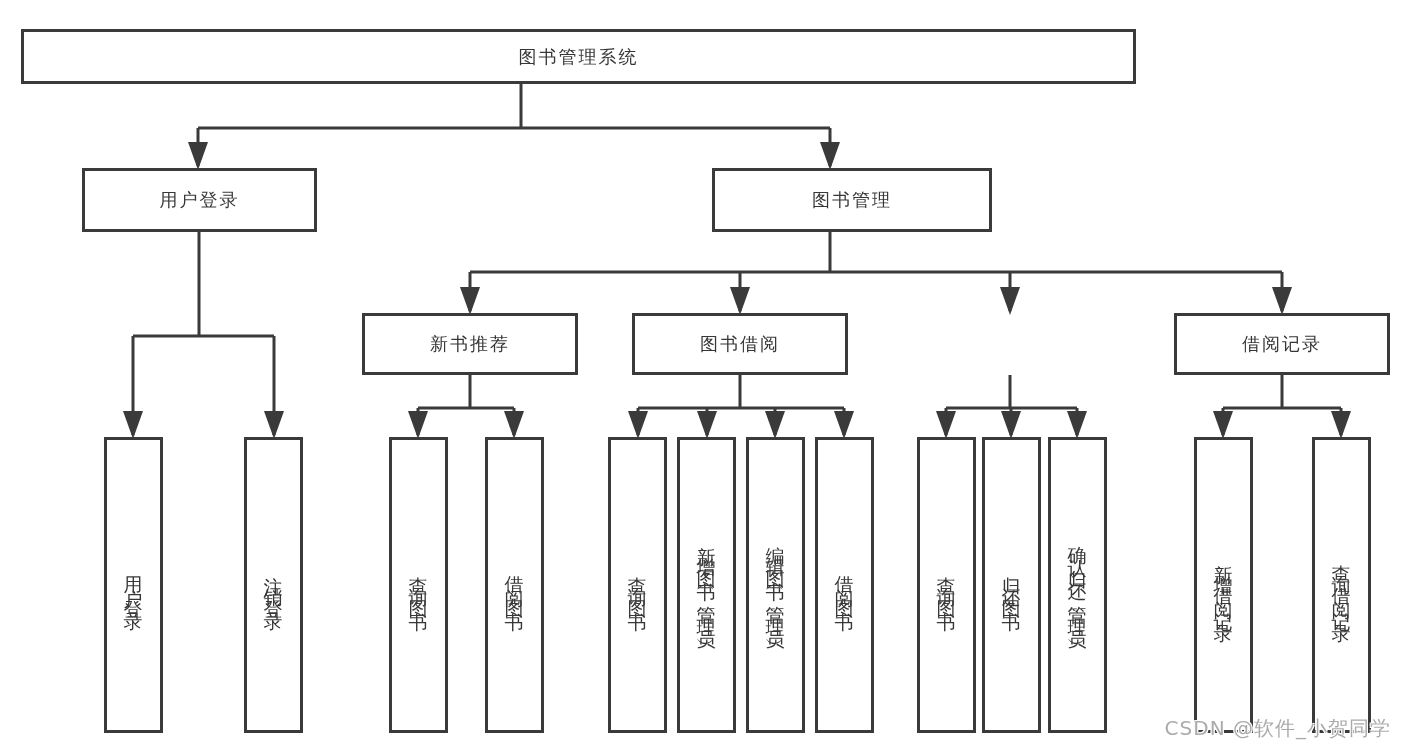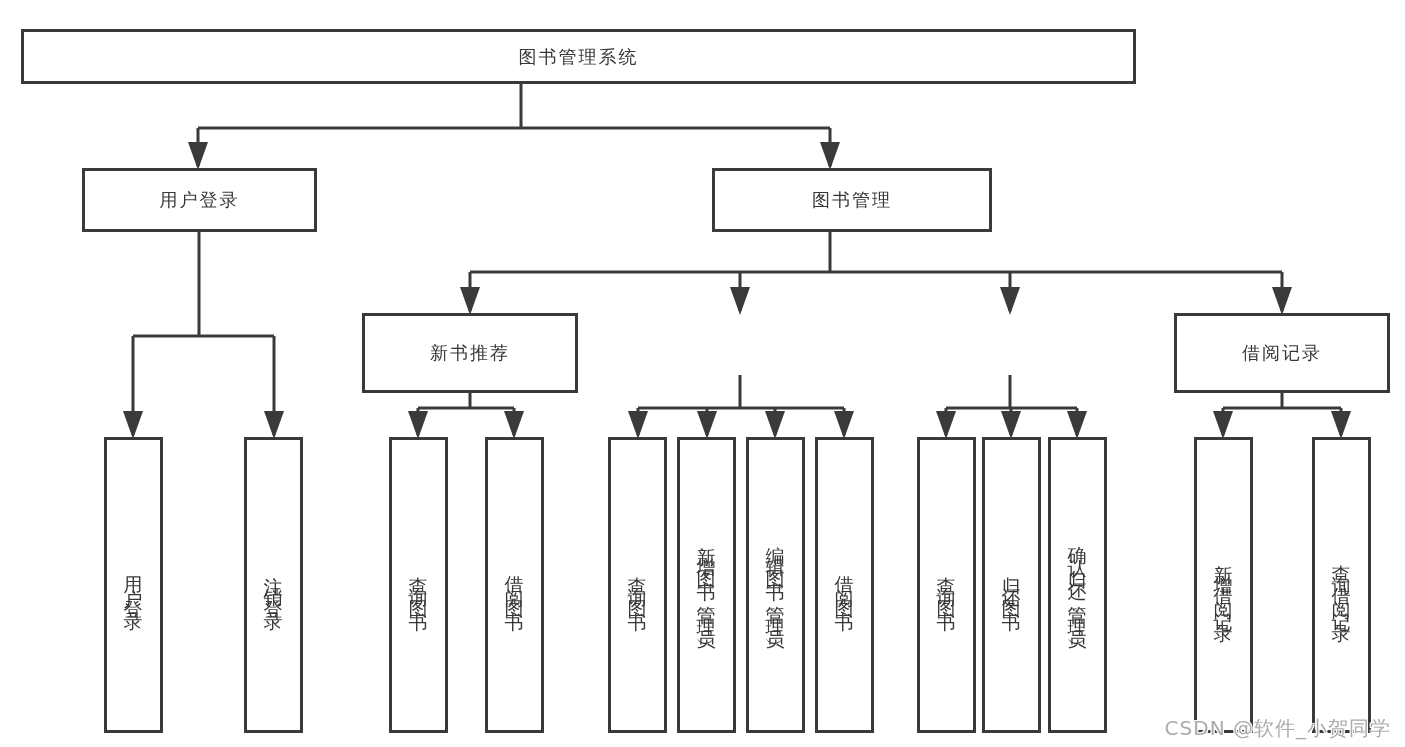--- a/index.html
+++ b/index.html
@@ -29,21 +29,21 @@
     z-index: 2;
   }
   .hlabel {
     font-size: 18px;
     letter-spacing: 2px;
     white-space: nowrap;
   }
   .root  { left: 21px;  top: 13px;  width: 1115px; height: 55px; margin-top: 16px; }
   .lvl2a { left: 82px;  top: 168px; width: 235px;  height: 64px; }
   .lvl2b { left: 712px; top: 168px; width: 280px;  height: 64px; }
-  .lvl3  { top: 313px; width: 216px; height: 80px; }
+  .lvl3  { top: 313px; width: 216px; height: 62px; }
   .l3a { left: 362px; }
   .l3b { left: 632px; }
   .l3c { left: 902px; }
   .l3d { left: 1174px; justify-content: center; }
   .leaf {
     top: 437px;
     width: 59px;
     height: 296px;
   }
   .vtext {
@@ -112,20 +112,23 @@
   <div class="box lvl2a">
     <span class="hlabel">用户登录</span>
   </div>
   <div class="box lvl2b">
     <span class="hlabel">图书管理</span>
   </div>
 
   <div class="box lvl3 l3a">
     <span class="hlabel">新书推荐</span>
   </div>
+  <div class="box lvl3 l3b">
+    <span class="hlabel">图书借阅</span>
+  </div>
   <div class="box lvl3 l3d">
     <span class="hlabel">借阅记录</span>
   </div>
 
   <div class="box leaf" style="left:104px">
     <span class="vtext">用户登录</span>
   </div>
   <div class="box leaf" style="left:244px">
     <span class="vtext">注销登录</span>
   </div>

